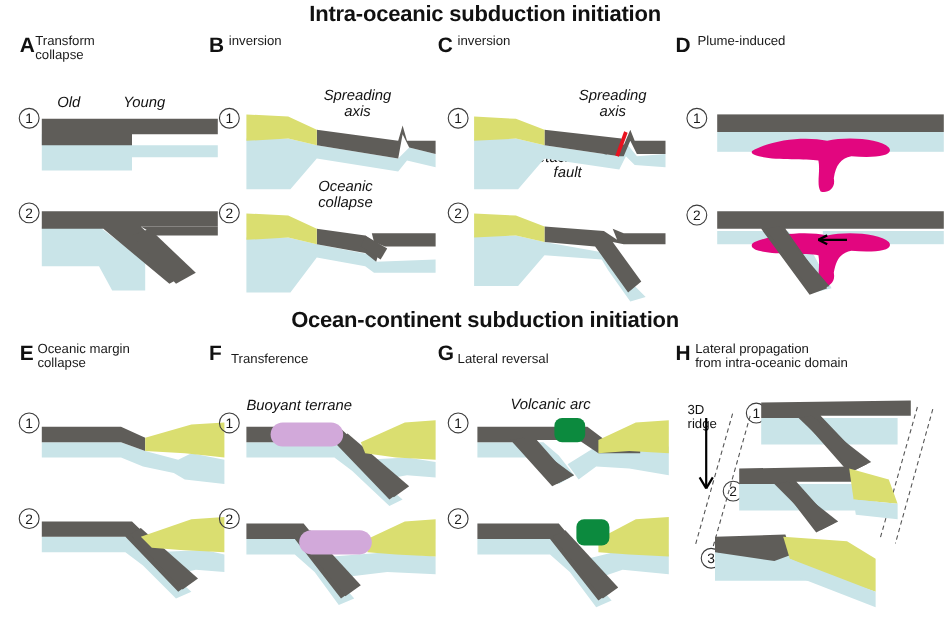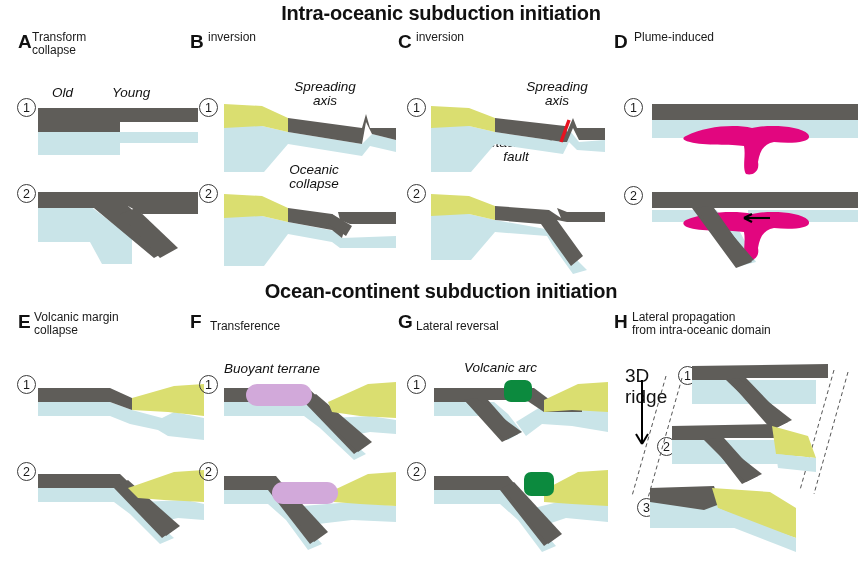--- a/index.html
+++ b/index.html
@@ -68,21 +68,21 @@
     font-style: italic;
     font-size: 13.5px;
     line-height: 1.05;
     text-align: center;
     color: #111;
     white-space: nowrap;
   }
   .anno.two-line { white-space: normal; }
   .plain-label {
     position: absolute;
-    font-size: 19px;
+    font-size: 12px;
     line-height: 1.1;
     color: #111;
   }
   svg { display: block; overflow: visible; }
   .svg-holder { position: absolute; }
 </style>
 </head>
 <body>
 
 <div class="fig">
@@ -234,21 +234,21 @@
           <path d="M 96,30 L 104,26"></path>
           <path d="M 96,30 L 104,34"></path>
         </g>
       </svg>
     </div>
   </div>
 
   <div class="panel">
     <div class="panel-letter" style="left:6px; top:312px;">E</div>
     <div class="panel-title" style="left:22px; top:311px; width:160px;">
-      <div>Volcanic margin</div>
+      <div>Oceanic margin</div>
       <div>collapse</div>
     </div>
 
     <div class="stage-num" style="left:5px; top:375px;">1</div>
     <div class="stage-num" style="left:5px; top:462px;">2</div>
 
     <div class="svg-holder" style="left:22px; top:374px;">
       <svg width="172" height="78" viewBox="0 0 172 78">
         <path d="M 4,28 L 76,28 L 98,36 L 128,44 L 140,38 L 170,44 L 170,66 L 134,62 L 124,56 L 96,50 L 76,42 L 4,42 Z" fill="#c9e4e8"></path>
         <path d="M 4,14 L 76,14 L 98,24 L 98,36 L 76,28 L 4,28 Z" fill="#5f5d59"></path>

